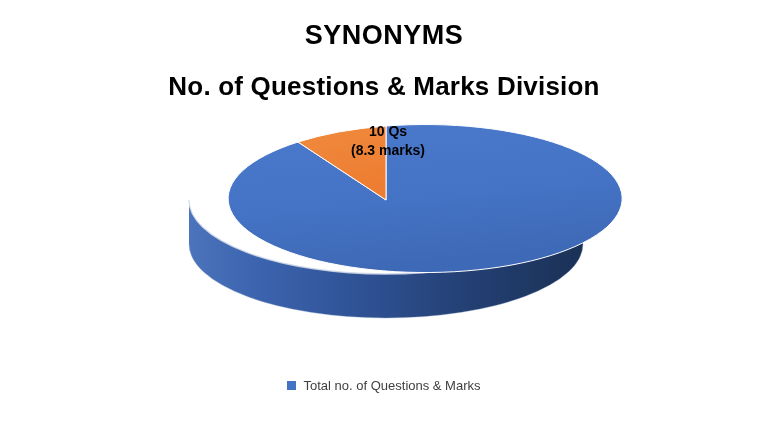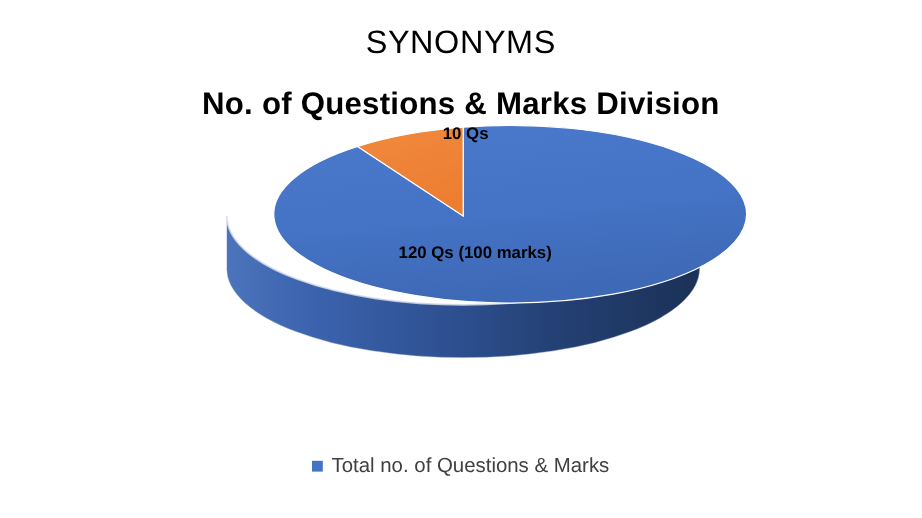--- a/index.html
+++ b/index.html
@@ -22,39 +22,39 @@
     height: 432px;
     background: #ffffff;
   }
   .title {
     position: absolute;
     left: 0;
     top: 20px;
     width: 768px;
     text-align: center;
     font-size: 27px;
-    font-weight: normal;
+    font-weight: bold;
     color: #000000;
     letter-spacing: 0.5px;
   }
   .subtitle {
     position: absolute;
     left: 0;
     top: 71px;
     width: 768px;
     text-align: center;
     font-size: 26px;
     font-weight: bold;
     color: #000000;
     letter-spacing: 0.2px;
   }
   #chart-area {
     position: absolute;
     left: 0;
-    top: 84px;
+    top: 104px;
     width: 768px;
     height: 260px;
   }
   #pie-svg {
     position: absolute;
     left: 0;
     top: 0;
   }
   .slice-label {
     position: absolute;
@@ -90,21 +90,21 @@
     align-items: center;
     gap: 7px;
   }
   .legend-swatch {
     width: 9px;
     height: 9px;
     display: inline-block;
     flex: 0 0 auto;
   }
   .legend-text {
-    font-size: 17px;
+    font-size: 13px;
     color: #404040;
     white-space: nowrap;
   }
 </style>
 </head>
 <body>
 
 <div id="slide">
 
   <div class="title">SYNONYMS</div>
@@ -142,23 +142,23 @@
         <path d="M 386,96 L 386,22 A 197,74 0 1 1 298,38 Z" fill="url(#topGrad)" stroke="#FFFFFF" stroke-width="1"></path>
       </g>
 
       <g>
         <path d="M 386,96 L 298,38 A 197,74 0 0 1 386,22 Z" fill="url(#orangeGrad)" stroke="#FFFFFF" stroke-width="1"></path>
       </g>
     </svg>
 
     <div class="slice-label" id="label-orange">
       <div>10 Qs</div>
+      <div>(8.3 marks)</div>
     </div>
 
-    <div class="slice-label" id="label-blue">120 Qs (100 marks)</div>
 
   </div>
 
   <div id="legend">
     <div class="legend-item">
       <span class="legend-swatch" style="background:#4472C4;"></span>
       <span class="legend-text">Total no. of Questions &amp; Marks</span>
     </div>
   </div>
 

